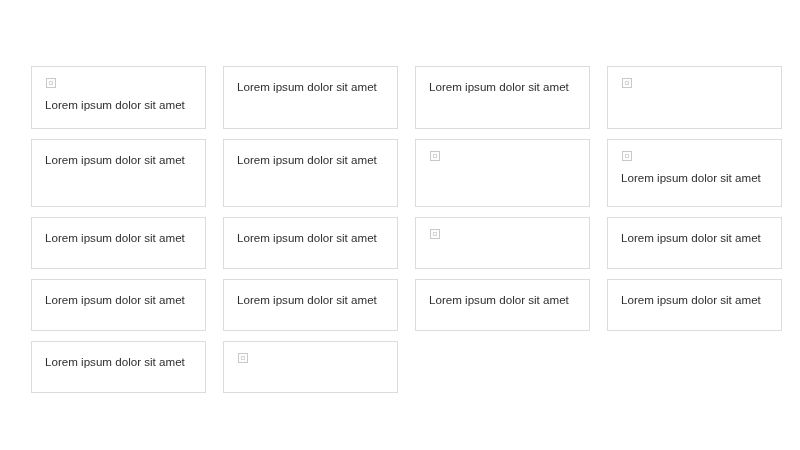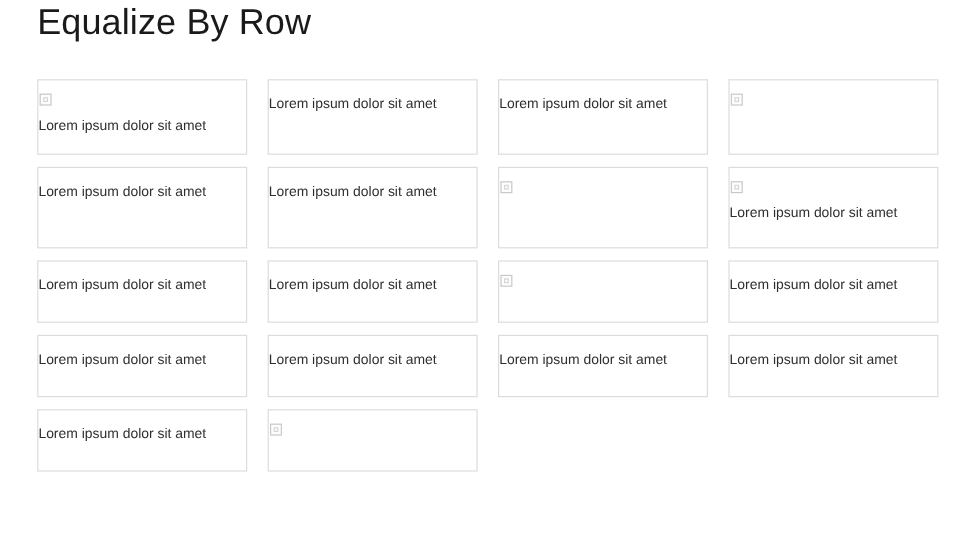--- a/index.html
+++ b/index.html
@@ -64,21 +64,21 @@
     gap: 17px;
     margin-bottom: 10px;
   }
 
   .card {
     box-sizing: border-box;
     width: 175px;
     flex: 0 0 175px;
     background: #ffffff;
     border: 1px solid #dcdcdc;
-    padding: 10px 12px 10px 0;
+    padding: 10px 12px 10px 13px;
     display: block;
     position: relative;
     overflow: hidden;
   }
 
   .grid-row.row-h1 .card { height: 63px; }
   .grid-row.row-h2 .card { height: 68px; }
   .grid-row.row-h3 .card { height: 52px; }
   .grid-row.row-h4 .card { height: 52px; }
   .grid-row.row-h5 .card { height: 52px; }
@@ -117,21 +117,20 @@
   }
   .card.no-media .card-text {
     margin-top: 2px;
   }
 </style>
 </head>
 <body>
 
 <div class="page">
 
-  <h1 class="page-title">Equalize By Row</h1>
 
 
   <div class="grid">
       <div class="grid-row row-h1">
         <div class="card has-media">
           <span class="card-media"></span>
           <span class="card-text">Lorem ipsum dolor sit amet</span>
         </div>
         <div class="card no-media">
           <span class="card-text">Lorem ipsum dolor sit amet</span>

